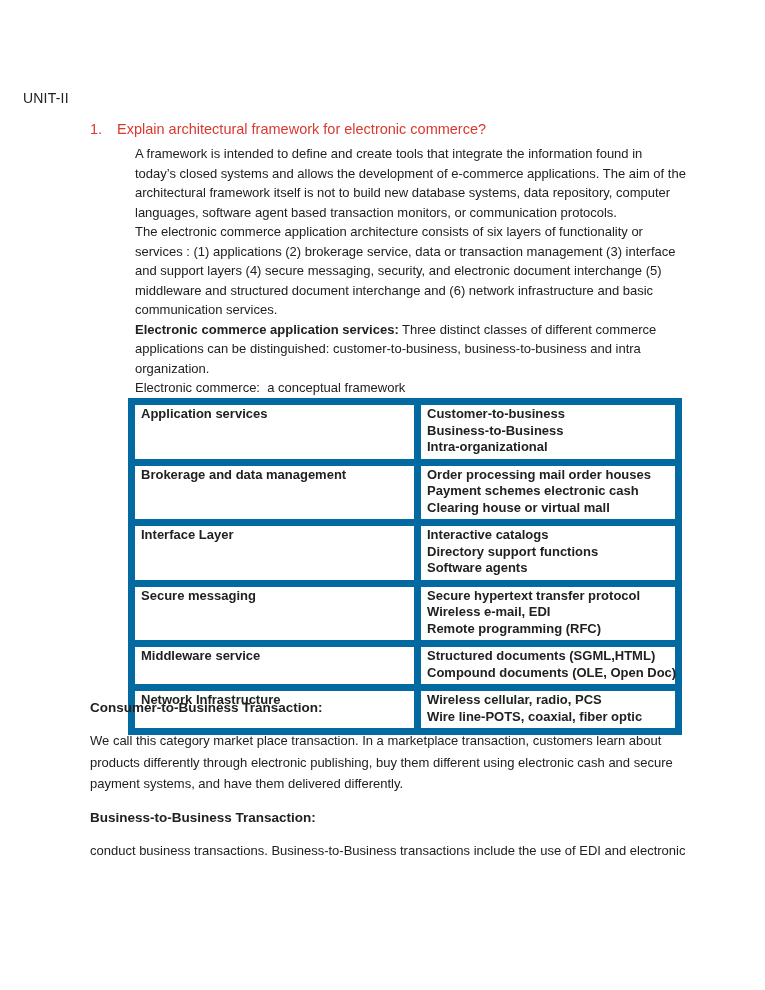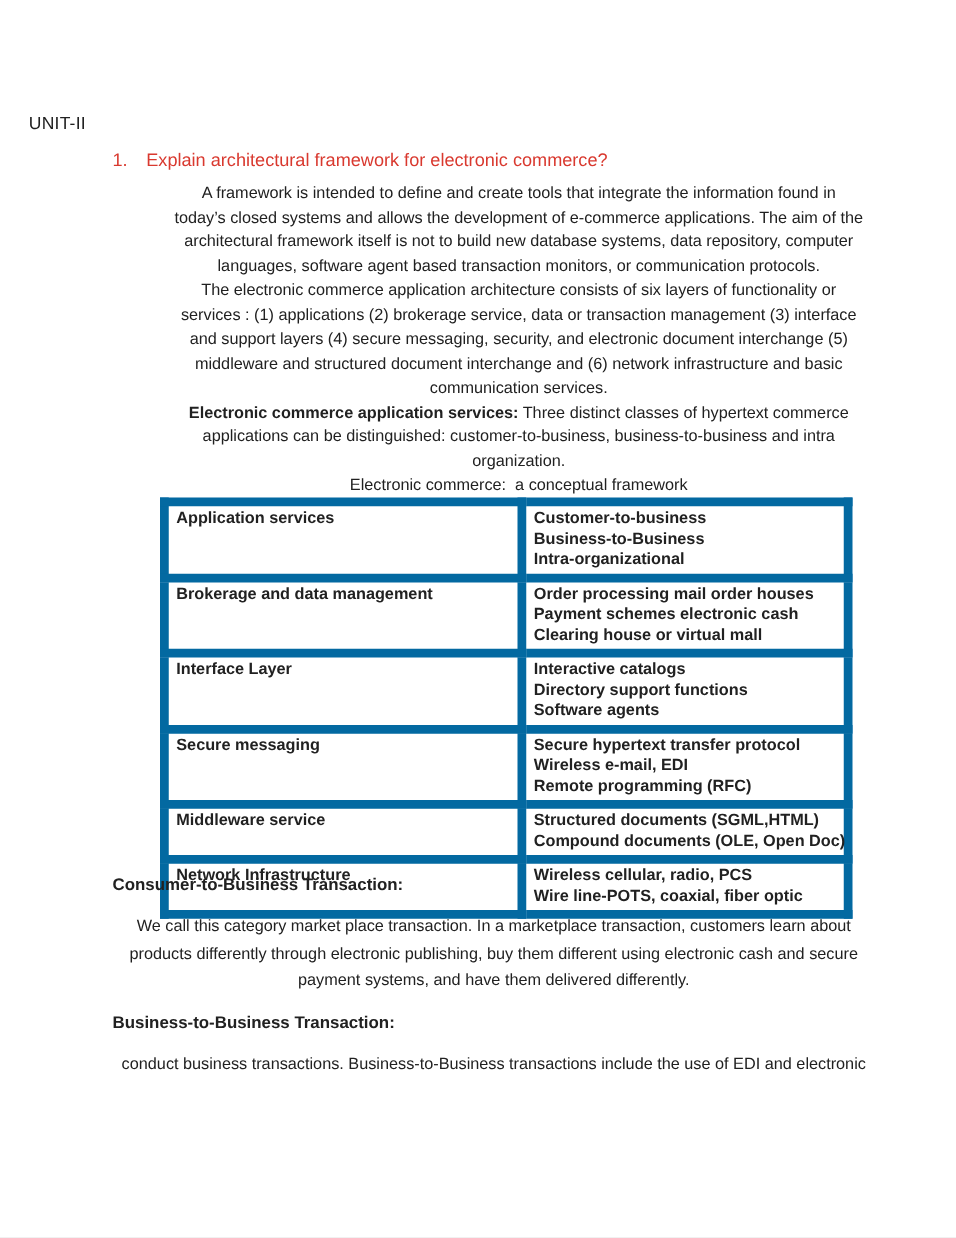--- a/index.html
+++ b/index.html
@@ -17,21 +17,21 @@
   }
   .question{
     position:absolute;top:121px;left:90px;
     color:#d9392f;font-size:14.5px;display:flex;
   }
   .q-num{width:27px;}
   .answer{
     position:absolute;top:144px;left:135px;width:560px;
     font-size:13px;
   }
-  .ln{line-height:19.5px;white-space:pre;text-align:center;}
+  .ln{line-height:19.5px;white-space:pre;}
   .bold{font-weight:bold;margin-top:36px;}
   .ec-table{
     position:absolute;top:398px;left:128px;width:554px;
     border-collapse:collapse;
     font-size:13px;font-weight:bold;
     table-layout:fixed;
   }
   .ec-table td{
     border:7px solid #0369a1;
     vertical-align:top;
@@ -64,21 +64,21 @@
   <div class="answer">
     <div class="ln">A framework is intended to define and create tools that integrate the information found in</div>
     <div class="ln">today’s closed systems and allows the development of e-commerce applications. The aim of the</div>
     <div class="ln">architectural framework itself is not to build new database systems, data repository, computer</div>
     <div class="ln">languages, software agent based transaction monitors, or communication protocols.</div>
     <div class="ln">The electronic commerce application architecture consists of six layers of functionality or</div>
     <div class="ln">services : (1) applications (2) brokerage service, data or transaction management (3) interface</div>
     <div class="ln">and support layers (4) secure messaging, security, and electronic document interchange (5)</div>
     <div class="ln">middleware and structured document interchange and (6) network infrastructure and basic</div>
     <div class="ln">communication services.</div>
-    <div class="ln"><span class="bold">Electronic commerce application services:</span><span> Three distinct classes of hypertext commerce</span></div>
+    <div class="ln"><span class="bold">Electronic commerce application services:</span><span> Three distinct classes of different commerce</span></div>
     <div class="ln">applications can be distinguished: customer-to-business, business-to-business and intra</div>
     <div class="ln">organization.</div>
     <div class="ln">Electronic commerce:  a conceptual framework</div>
   </div>
 
   <table class="ec-table">
     <tbody>
       <tr>
         <td class="col-layer">
             <div class="tlabel">Application services</div>

